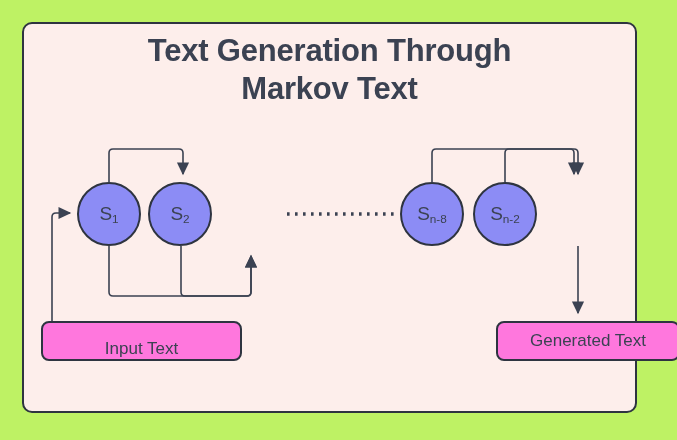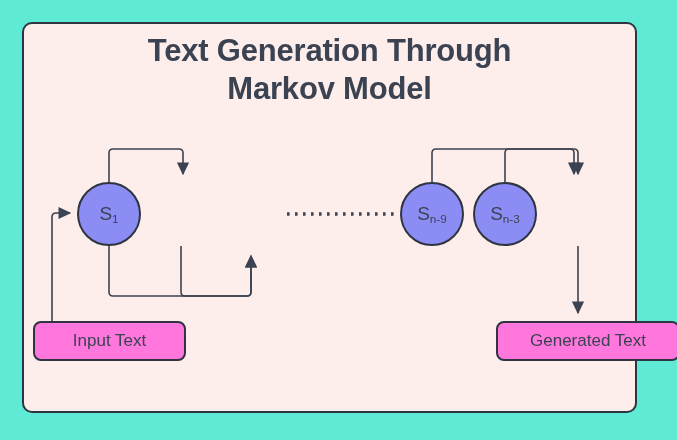--- a/index.html
+++ b/index.html
@@ -4,21 +4,21 @@
 <style>
   html, body {
     margin: 0;
     padding: 0;
     background: #ffffff;
   }
   #page {
     position: relative;
     width: 677px;
     height: 440px;
-    background: #5eead4;
+    background: #bef264;
     overflow: hidden;
     font-family: "Liberation Sans", sans-serif;
   }
   #frame {
     position: absolute;
     left: 22px;
     top: 22px;
     width: 615px;
     height: 391px;
     box-sizing: border-box;
@@ -91,21 +91,21 @@
 </style>
 </head>
 <body>
 
 <div id="page">
 
   <div id="frame"></div>
 
   <div class="title-block">
     <span class="title-line"><span class="t-strong">Text Generation</span> <span class="t-semi">Through</span></span>
-    <span class="title-line t-strong">Markov Model</span>
+    <span class="title-line t-strong">Markov Text</span>
   </div>
 
   <svg id="svg-layer" viewBox="0 0 677 440">
     <defs>
       <marker id="arrowhead" markerWidth="9" markerHeight="9" refX="7.2" refY="4.5" orient="auto" markerUnits="strokeWidth">
         <path d="M0,0.7 L8,4.5 L0,8.3 z" fill="#3b4252"></path>
       </marker>
     </defs>
 
     <g fill="none" stroke="#3b4252" stroke-width="1.6" stroke-linejoin="round">
@@ -124,27 +124,30 @@
 
       <path d="M578,246 L578,313" marker-end="url(#arrowhead)"></path>
     </g>
 
     <line x1="287" y1="214" x2="394" y2="214" stroke="#3b4252" stroke-width="3.4" stroke-linecap="butt" stroke-dasharray="2.6 5.4"></line>
   </svg>
 
   <div class="state" style="left:77px; top:182px;">
     <span class="lbl"><span>S</span><sub>1</sub></span>
   </div>
+  <div class="state" style="left:148px; top:182px;">
+    <span class="lbl"><span>S</span><sub>2</sub></span>
+  </div>
   <div class="state" style="left:400px; top:182px;">
-    <span class="lbl"><span>S</span><sub>n-9</sub></span>
+    <span class="lbl"><span>S</span><sub>n-8</sub></span>
   </div>
   <div class="state" style="left:473px; top:182px;">
-    <span class="lbl"><span>S</span><sub>n-3</sub></span>
+    <span class="lbl"><span>S</span><sub>n-2</sub></span>
   </div>
 
-  <div class="termbox" style="left:33px; top:321px; width:153px;">
+  <div class="termbox" style="left:41px; top:321px; width:201px;align-items:flex-end;">
     <span>Input Text</span>
   </div>
   <div class="termbox" style="left:474px; top:321px; width:184px;margin-left:22px;">
     <span>Generated Text</span>
   </div>
 
 </div>
 
 </body></html>

